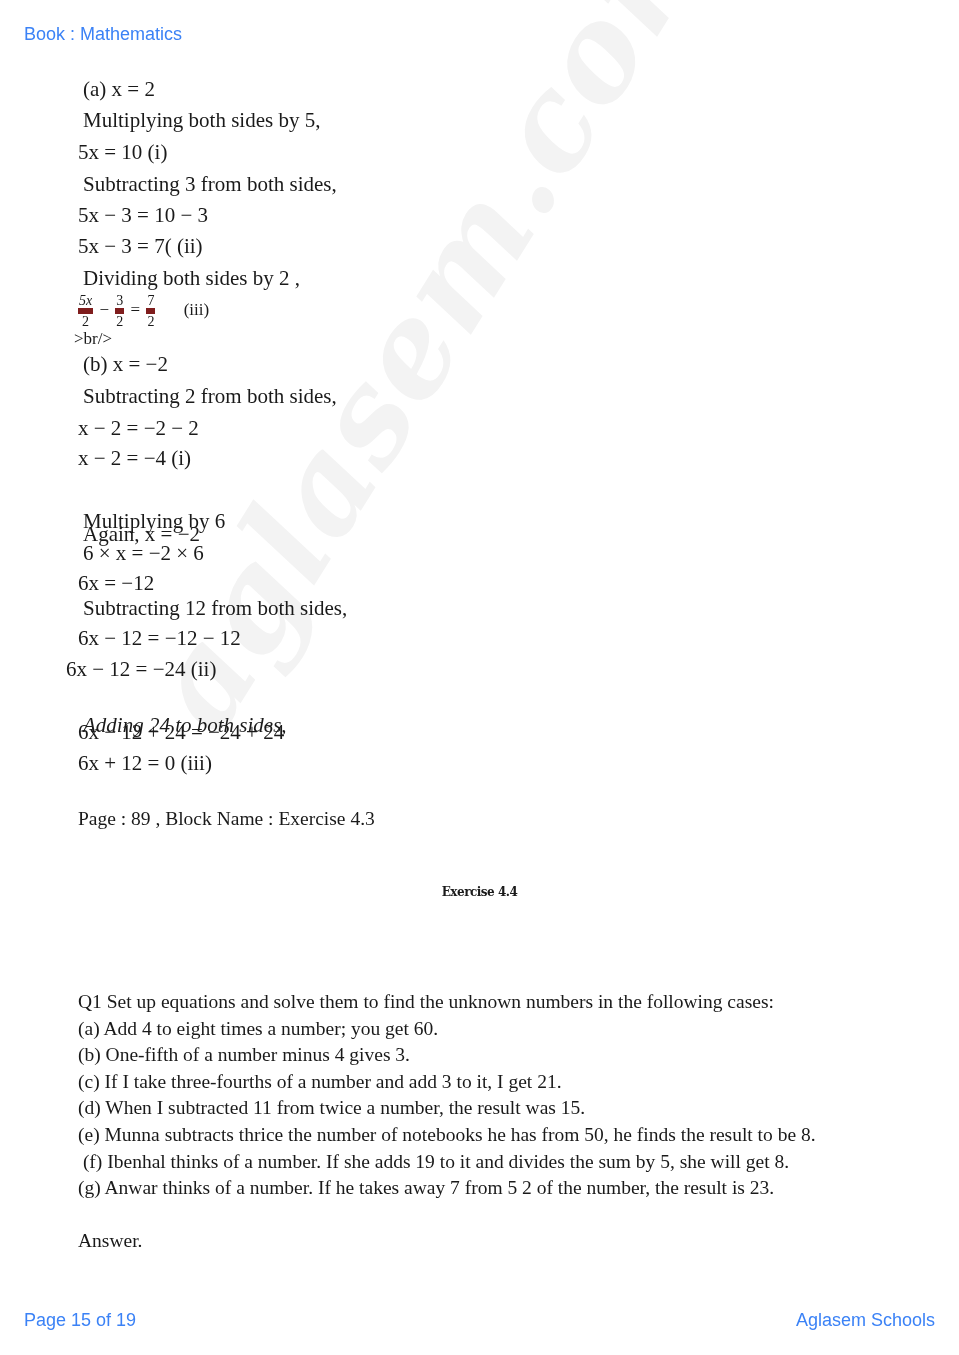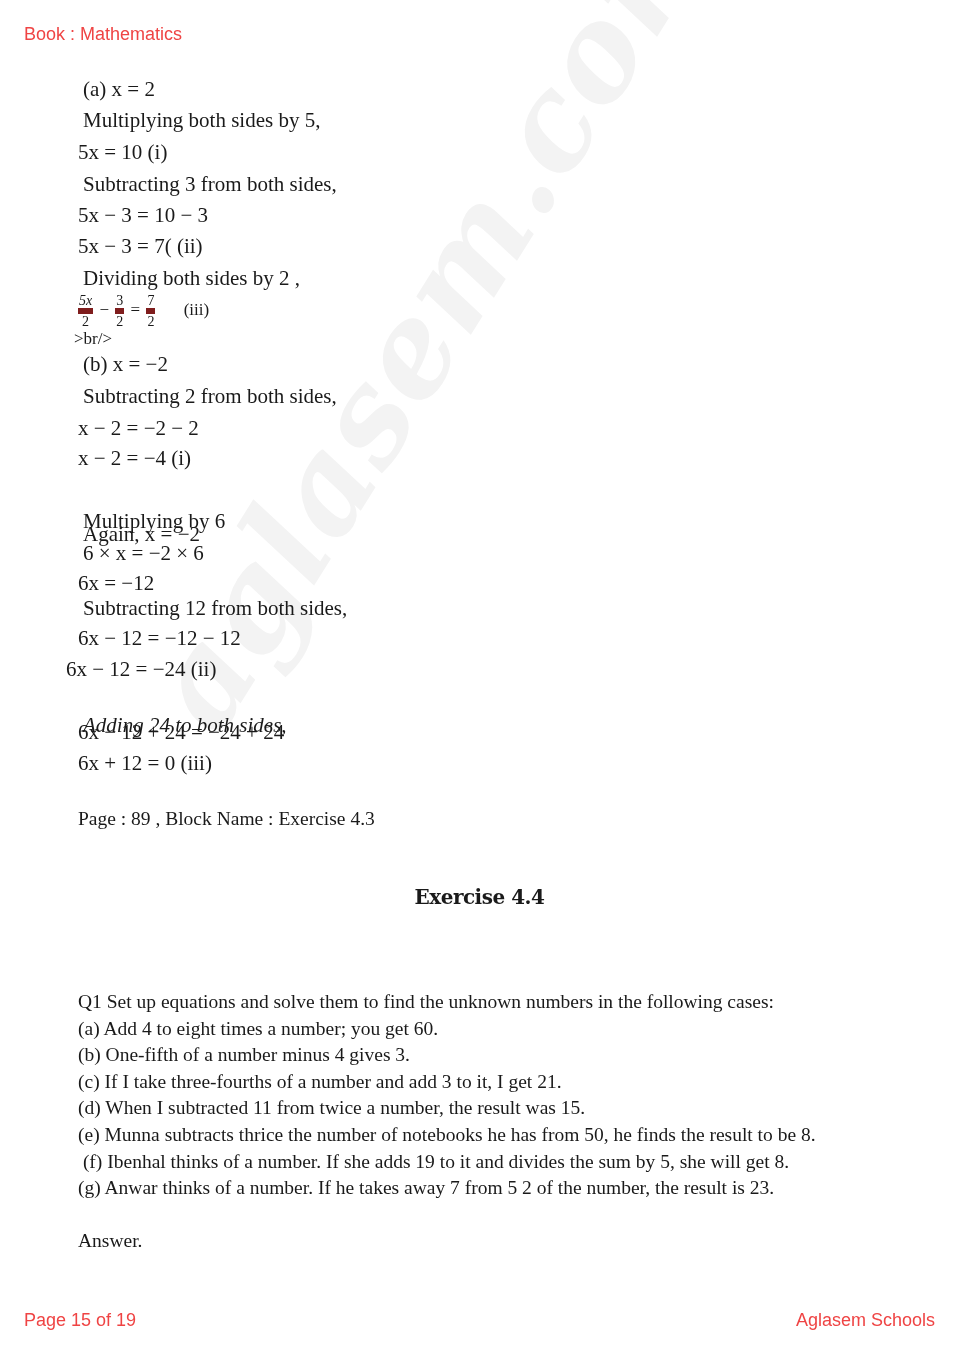--- a/index.html
+++ b/index.html
@@ -2,42 +2,42 @@
 <html><head>
   <meta charset="utf-8">
   <style>
     html, body { margin: 0; padding: 0; background: #ffffff; }
     body {
       width: 959px; height: 1355px; position: relative; overflow: hidden;
       color: #1a1a1a;
     }
     .hdr, .ftr {
       position: absolute; left: 24px; right: 24px;
-      font-family: "Liberation Sans", sans-serif; font-size: 18px; color: #ef4444;
+      font-family: "Liberation Sans", sans-serif; font-size: 18px; color: #3b82f6;
       display: flex; justify-content: space-between;
     }
     .hdr { top: 24px; }
     .ftr { top: 1310px; }
     .watermark {
       position: absolute; left: 180px; top: 640px;
       font-family: "DejaVu Serif", serif; font-style: italic; font-weight: bold;
       font-size: 128px; color: #f3f3f3; transform: rotate(-58deg);
       transform-origin: left center; white-space: nowrap; z-index: 0;
       letter-spacing: 2px;
     }
     .content { position: absolute; left: 0; top: 0; width: 959px; z-index: 1; }
     .line {
       position: absolute; font-family: "Liberation Serif", serif; font-size: 21px;
       white-space: nowrap; color: #1a1a1a;
     }
     .mi { font-style: italic; }
     .frac { display: inline-flex; flex-direction: column; align-items: center; vertical-align: middle; font-size: 14px; line-height: 15px; margin: 0 2px; }
     .frac .num { border-bottom: 6px solid #7f1d1d; padding: 0 1px; }
     .small { font-size: 17px; }
-    .heading { position: absolute; left: 0; width: 959px; text-align: center; top: 885px; font-family: "DejaVu Serif", serif; font-weight: bold; font-size: 20px; letter-spacing: -0.5px; }
+    .heading { position: absolute; left: 0; width: 959px; text-align: center; top: 885px; font-family: "DejaVu Serif", serif; font-weight: bold; font-size: 12px; letter-spacing: -0.5px; }
     .q { position: absolute; left: 78px; font-family: "Liberation Serif", serif; font-size: 19.5px; white-space: nowrap; }
   </style>
 </head>
 <body>
 
 <div class="hdr">
   <span>Book : Mathematics</span>
 </div>
 
 <div class="watermark">aglasem.com</div>

